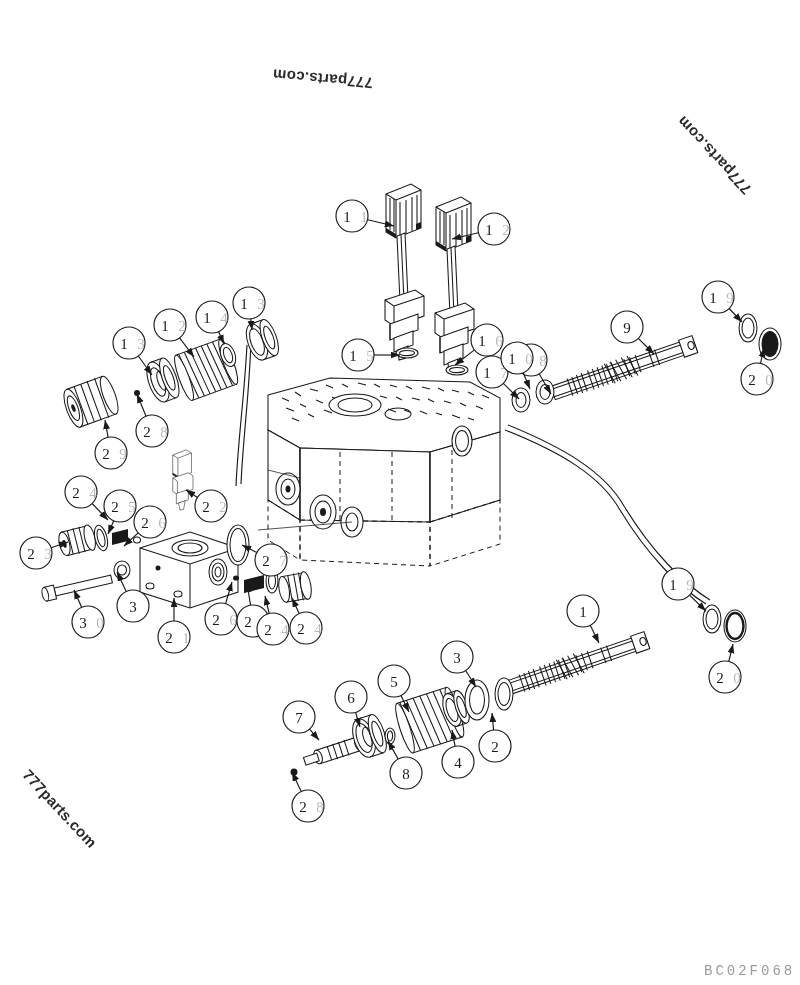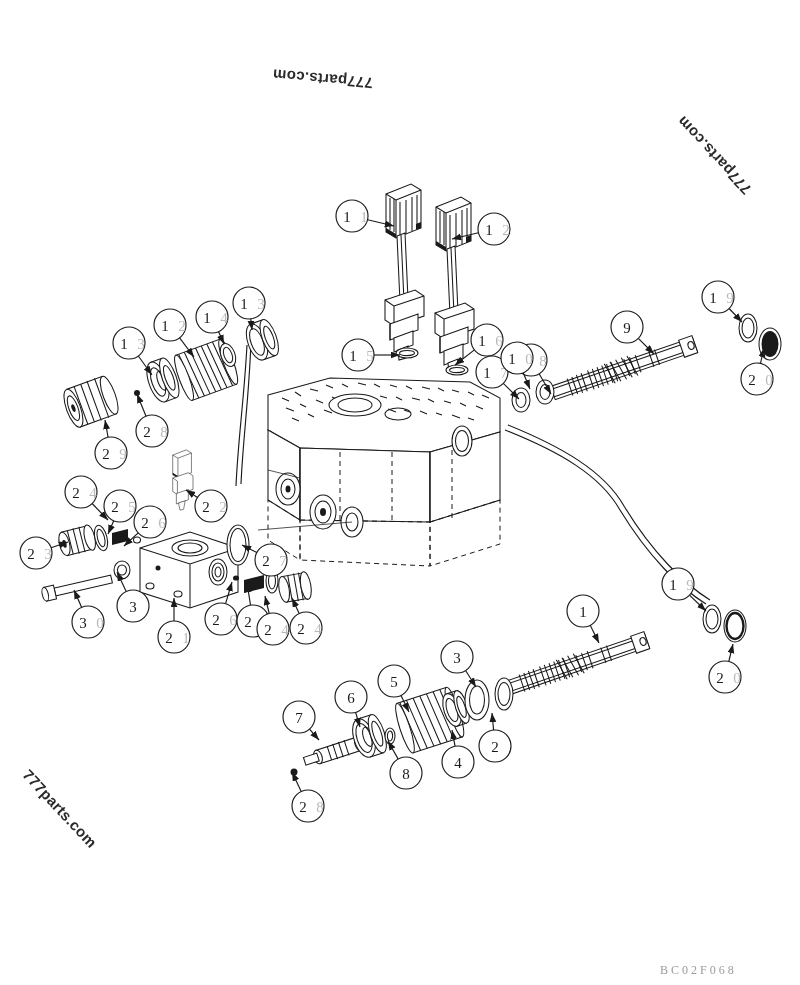--- a/index.html
+++ b/index.html
@@ -6,22 +6,22 @@
   html,body{margin:0;padding:0;background:#fff;}
   body{width:800px;height:985px;position:relative;overflow:hidden;
        font-family:"Liberation Serif",serif;}
   #stage{position:absolute;left:0;top:0;width:800px;height:985px;}
   svg.layer{position:absolute;left:0;top:0;width:800px;height:985px;overflow:visible;}
   .wm{position:absolute;color:#2b2b2b;font-family:"Liberation Sans",sans-serif;
       font-size:15px;font-weight:600;white-space:nowrap;letter-spacing:.3px;}
   #wm-top{left:372px;top:92px;transform:rotate(185deg);transform-origin:left top;}
   #wm-right{left:742px;top:198px;transform:rotate(-133deg);transform-origin:left top;}
   #wm-bottom{left:32px;top:766px;transform:rotate(47deg);transform-origin:left top;}
-  #code{position:absolute;left:660px;top:963px;color:#9b9b9b;
-        font-family:Liberation Serif, serif;font-size:12px;letter-spacing:3px;}
+  #code{position:absolute;left:704px;top:963px;color:#9b9b9b;
+        font-family:Liberation Mono, monospace;font-size:14px;letter-spacing:3px;}
   .balloon-num{font-family:"Liberation Serif",serif;font-size:15px;fill:#1a1a1a;}
   .balloon-num2{font-family:"Liberation Serif",serif;font-size:15px;fill:#b9b9b9;}
   .bc{fill:#fff;stroke:#1a1a1a;stroke-width:1.15;}
   .lead{stroke:#1a1a1a;stroke-width:1.15;fill:none;}
   .ink{stroke:#1a1a1a;fill:none;stroke-width:1.05;}
   .inkf{stroke:#1a1a1a;fill:#fff;stroke-width:1.05;}
   .inkd{stroke:#1a1a1a;fill:none;stroke-width:1;stroke-dasharray:5 4;}
   .blk{fill:#1a1a1a;stroke:none;}
   .thin{stroke:#1a1a1a;fill:none;stroke-width:.75;}
   .hose{stroke:#1a1a1a;fill:none;stroke-width:1.15;}

